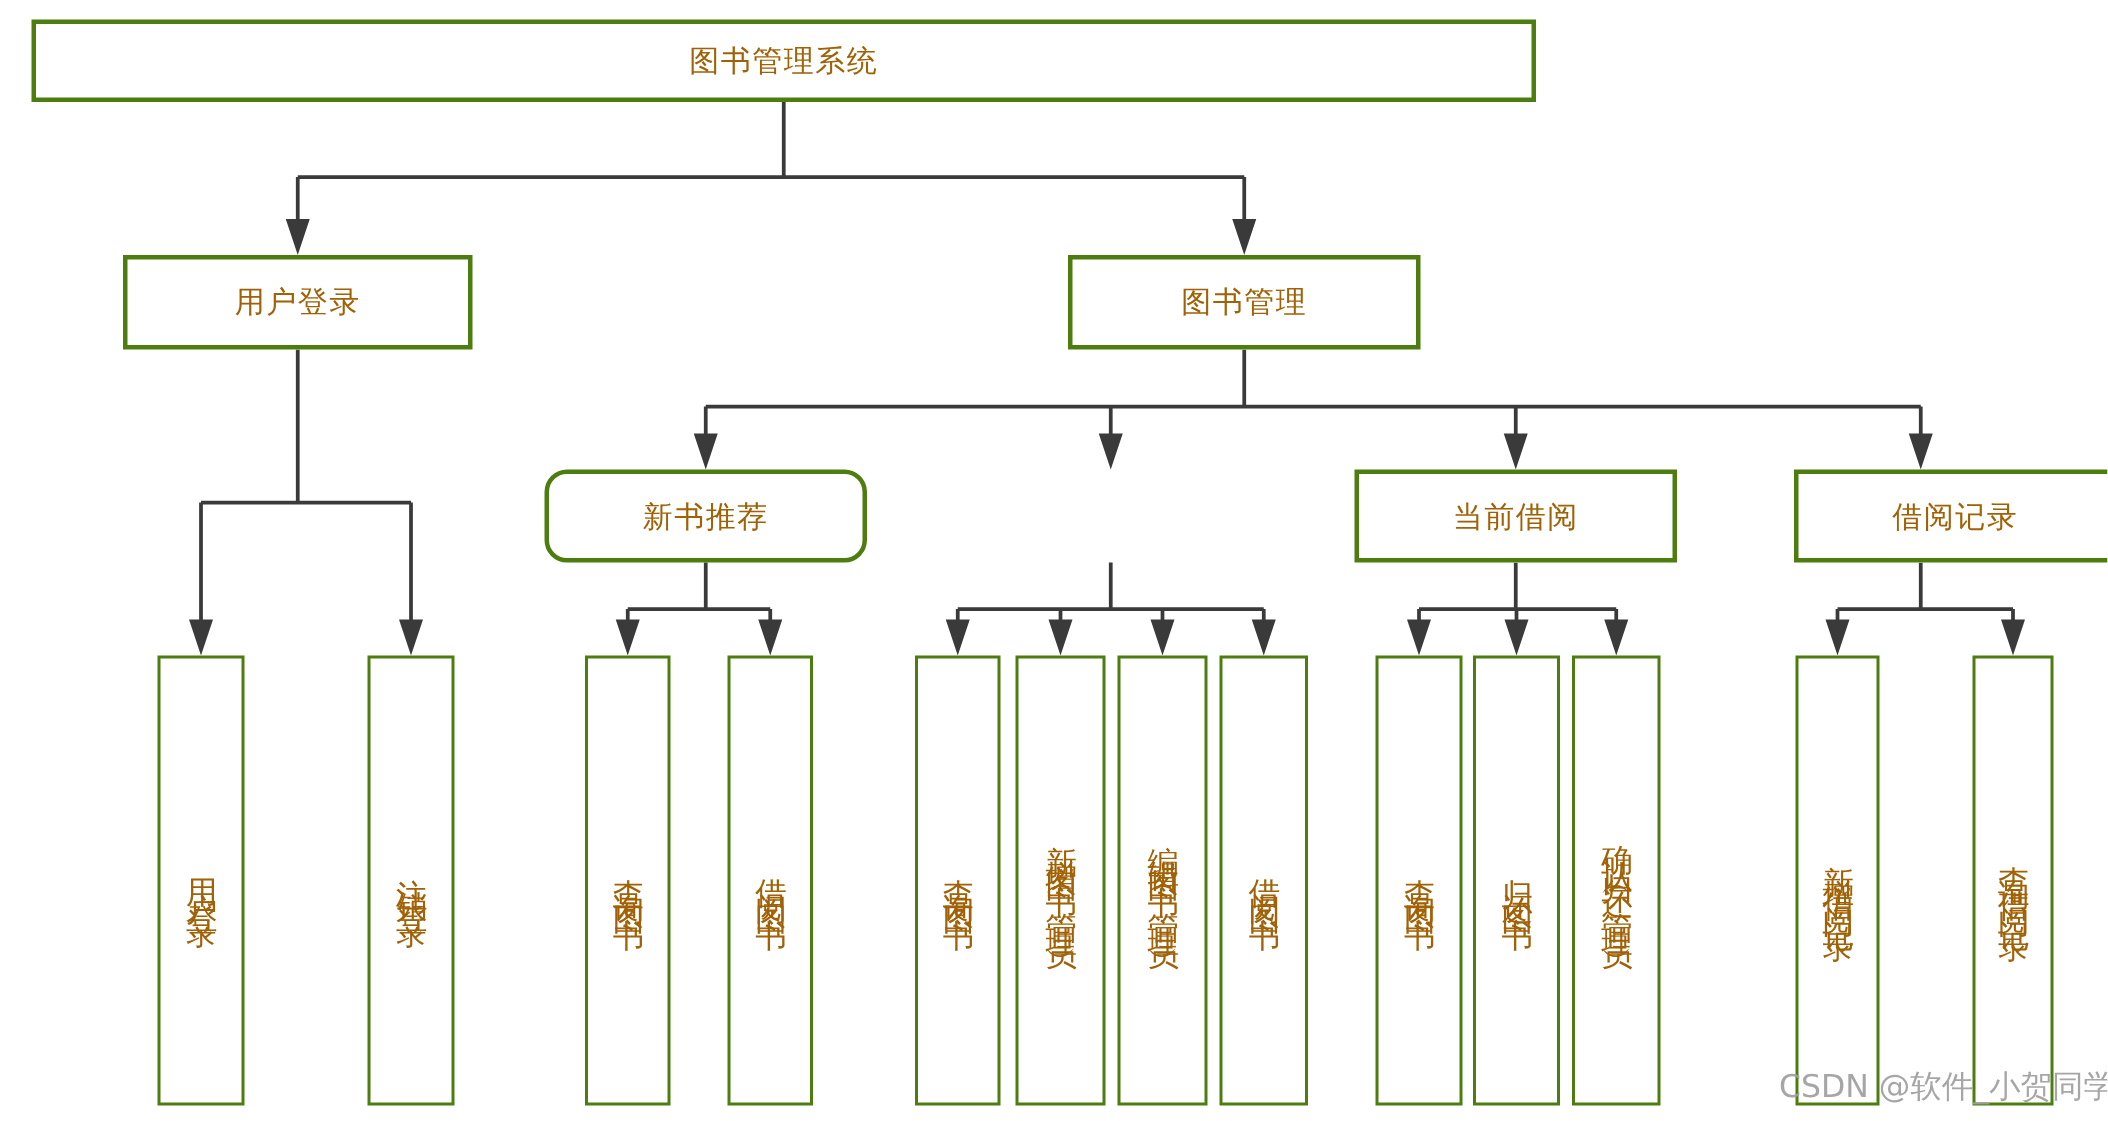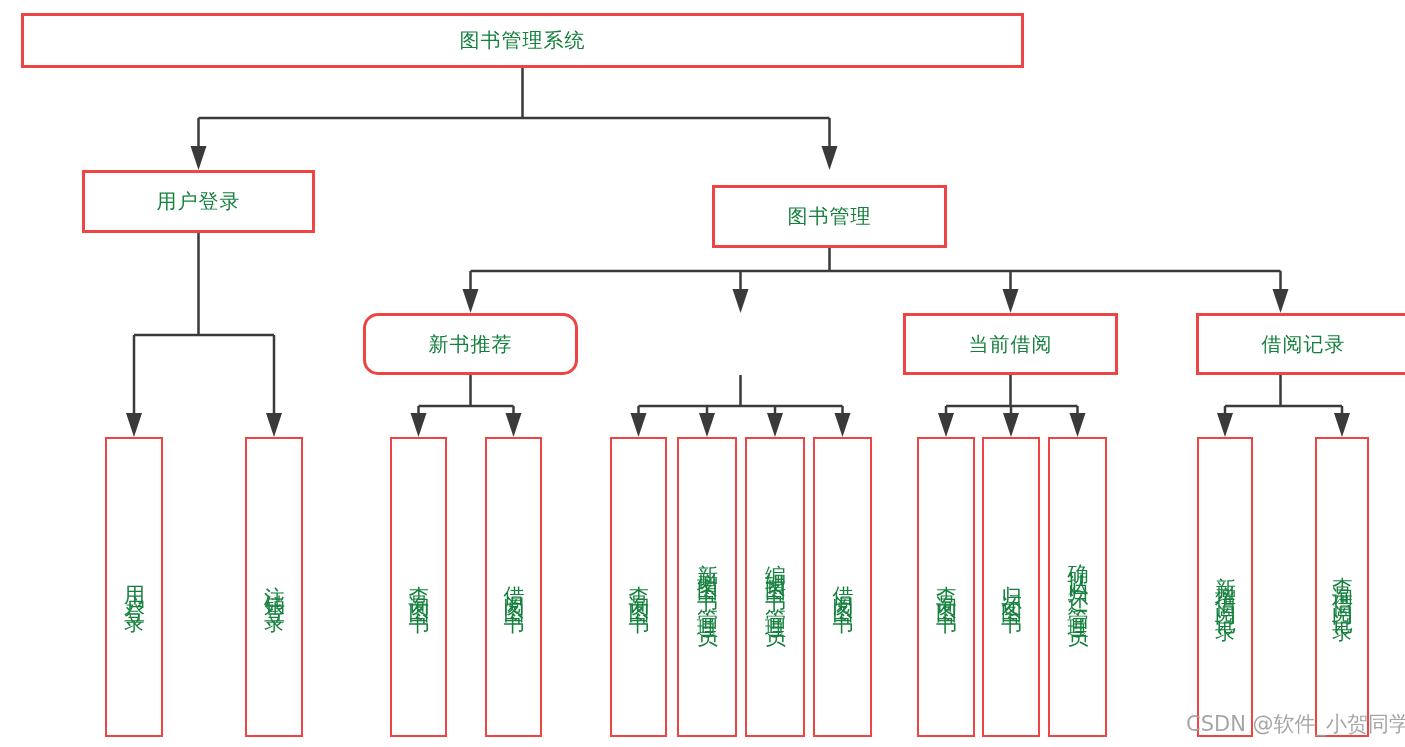--- a/index.html
+++ b/index.html
@@ -13,25 +13,25 @@
   }
   svg.connectors {
     position: absolute;
     left: 0; top: 0;
     width: 1405px; height: 747px;
   }
   .box {
     position: absolute;
     box-sizing: border-box;
     background: #ffffff;
-    border: 3px solid #ef4444;
+    border: 3px solid #4d7c0f;
     display: flex;
     align-items: center;
     justify-content: center;
-    color: #15803d;
+    color: #a16207;
   }
   .hbox span {
     font-size: 20px;
     letter-spacing: 1px;
     white-space: nowrap;
   }
   .vbox { border-width: 2.5px; }
   .vbox span {
     writing-mode: vertical-rl;
     text-orientation: mixed;
@@ -97,21 +97,21 @@
     </g>
   </svg>
 
   <div class="box hbox" style="left:21px; top:13px; width:1003px; height:55px;">
     <span>图书管理系统</span>
   </div>
 
   <div class="box hbox" style="left:82px; top:170px; width:233px; height:63px;">
     <span>用户登录</span>
   </div>
-  <div class="box hbox" style="left:712px; top:185px; width:235px; height:63px;">
+  <div class="box hbox" style="left:712px; top:170px; width:235px; height:63px;">
     <span>图书管理</span>
   </div>
 
   <div class="box hbox" style="left:363px; top:313px; width:215px; height:62px;border-radius:15px;">
     <span>新书推荐</span>
   </div>
   <div class="box hbox" style="left:903px; top:313px; width:215px; height:62px;justify-content:center;">
     <span>当前借阅</span>
   </div>
   <div class="box hbox" style="left:1173px; top:313px; width:215px; height:62px;margin-left:23px;">

